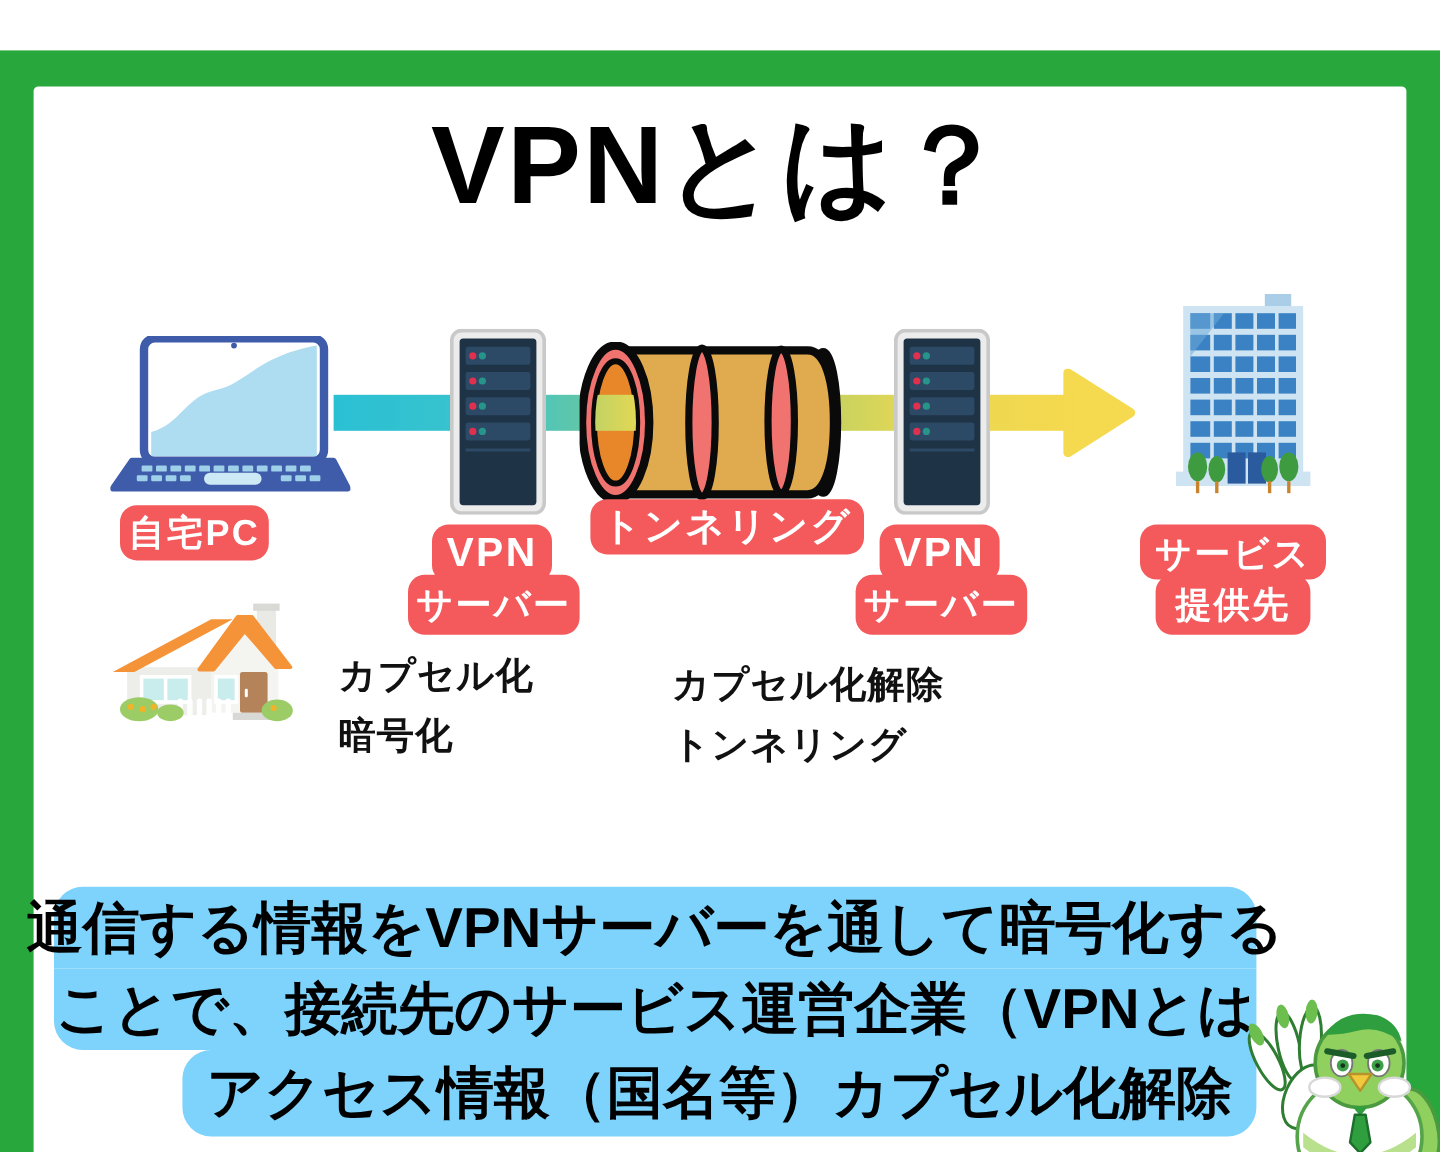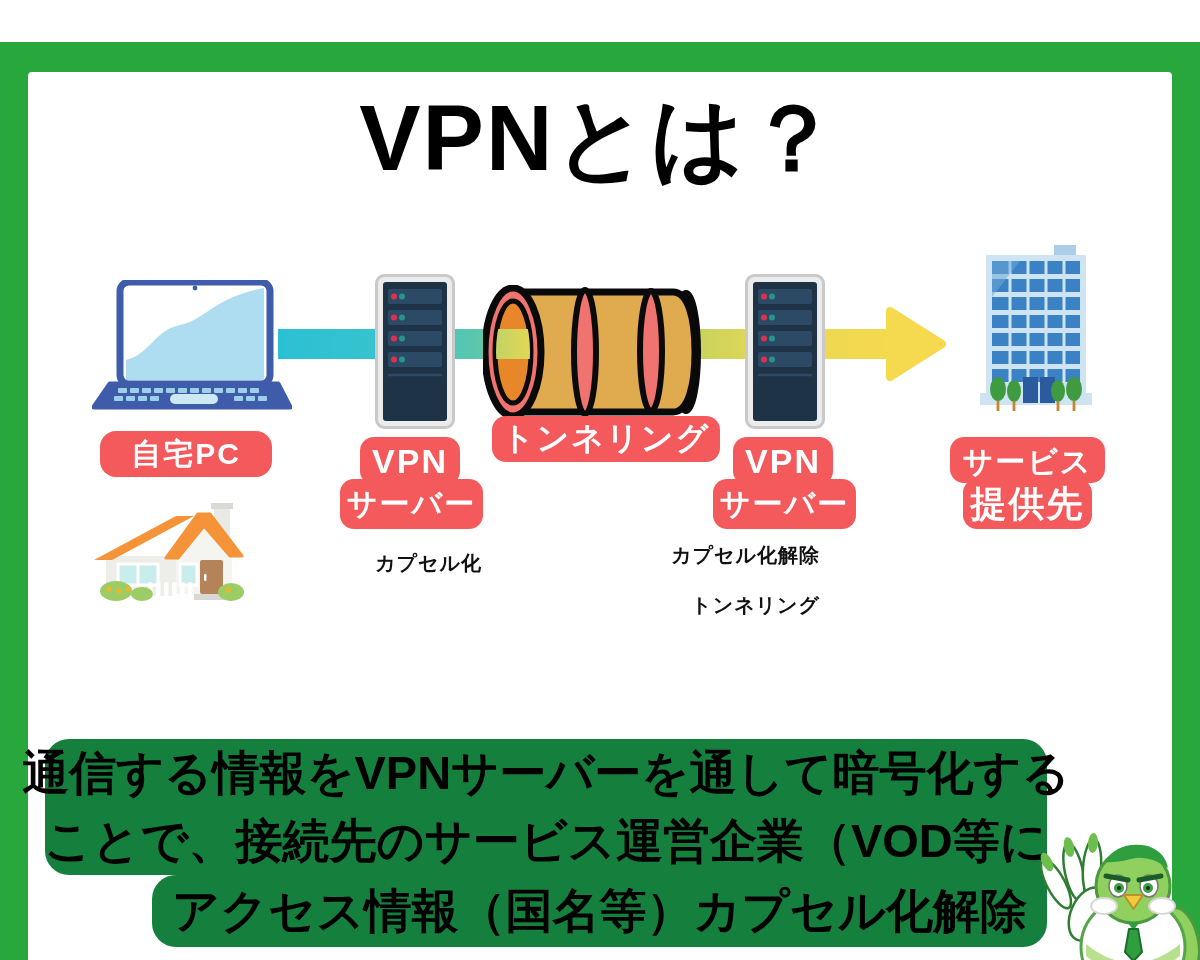--- a/index.html
+++ b/index.html
@@ -35,38 +35,38 @@
   .server2{left:745px;top:232px;}
   .building{left:968px;top:203px;}
   .mascot{left:1036px;top:790px;z-index:6;}
   
   .badge{
     position:absolute;z-index:3;background:#f4595c;color:#fff;
     font-weight:800;text-align:center;border-radius:14px;
     display:flex;align-items:center;justify-content:center;
     letter-spacing:2px;
   }
-  .b-homepc{left:100px;top:389px;width:172px;height:46px;font-size:30px;border-radius:16px;}
+  .b-homepc{left:100px;top:379px;width:124px;height:46px;font-size:30px;}
   .b-tunnel{left:492px;top:374px;width:228px;height:46px;font-size:32px;}
   .b-vpn1a{left:360px;top:395px;width:100px;height:48px;font-size:34px;}
   .b-vpn1b{left:340px;top:437px;width:143px;height:50px;font-size:30px;}
   .b-vpn2a{left:733px;top:395px;width:100px;height:48px;font-size:34px;}
   .b-vpn2b{left:713px;top:437px;width:143px;height:50px;font-size:30px;}
   .b-svc1{left:950px;top:395px;width:155px;height:46px;font-size:30px;align-items:flex-end;}
-  .b-svc2{left:963px;top:437px;width:129px;height:50px;font-size:36px;}
+  .b-svc2{left:963px;top:437px;width:129px;height:50px;font-size:30px;}
   
   .caption{
-    position:absolute;z-index:2;color:#111;font-weight:700;font-size:20px;
-    text-align:right;line-height:50px;letter-spacing:1px;
+    position:absolute;z-index:2;color:#111;font-weight:700;font-size:31px;
+    text-align:left;line-height:50px;letter-spacing:1px;
   }
   .cap-left{left:282px;top:496px;width:200px;}
-  .cap-right{left:560px;top:488px;width:260px;}
+  .cap-right{left:560px;top:504px;width:260px;}
   
   .sum{
-    position:absolute;z-index:2;background:#15803d;color:#000;
+    position:absolute;z-index:2;background:#7dd3fc;color:#000;
     font-weight:700;font-size:47px;
     display:flex;align-items:center;justify-content:center;
     white-space:nowrap;letter-spacing:0;
   }
   .sum1{left:45px;top:697px;width:1002px;height:68px;border-radius:24px 24px 0 0;}
   .sum2{left:45px;top:765px;width:1002px;height:68px;border-radius:0 0 0 24px;}
   .sum3{left:152px;top:833px;width:895px;height:72px;border-radius:24px 0 24px 24px;}
 </style>
 </head>
 <body>
@@ -259,28 +259,29 @@
 
   <div class="badge b-svc1">
       <span>サービス</span>
     </div>
   <div class="badge b-svc2">
       <span>提供先</span>
     </div>
 
   <div class="caption cap-left">
     <div>カプセル化</div>
+    <div>暗号化</div>
   </div>
   <div class="caption cap-right">
     <div>カプセル化解除</div>
     <div>トンネリング</div>
   </div>
 
   <div class="sum sum1">通信する情報をVPNサーバーを通して暗号化する</div>
-  <div class="sum sum2">ことで、接続先のサービス運営企業（VOD等に</div>
+  <div class="sum sum2">ことで、接続先のサービス運営企業（VPNとは</div>
   <div class="sum sum3">アクセス情報（国名等）カプセル化解除</div>
 
   <svg class="icon mascot" width="164" height="170" viewBox="0 0 164 170">
 
     <g stroke="#2e7d32" stroke-width="2.5" fill="#ffffff">
       <ellipse cx="20" cy="52" rx="9" ry="27" transform="rotate(-28 20 52)"></ellipse>
       <ellipse cx="38" cy="40" rx="9" ry="29" transform="rotate(-12 38 40)"></ellipse>
       <ellipse cx="56" cy="36" rx="9" ry="29" transform="rotate(4 56 36)"></ellipse>
       <ellipse cx="52" cy="82" rx="17" ry="28" transform="rotate(24 52 82)"></ellipse>
     </g>

